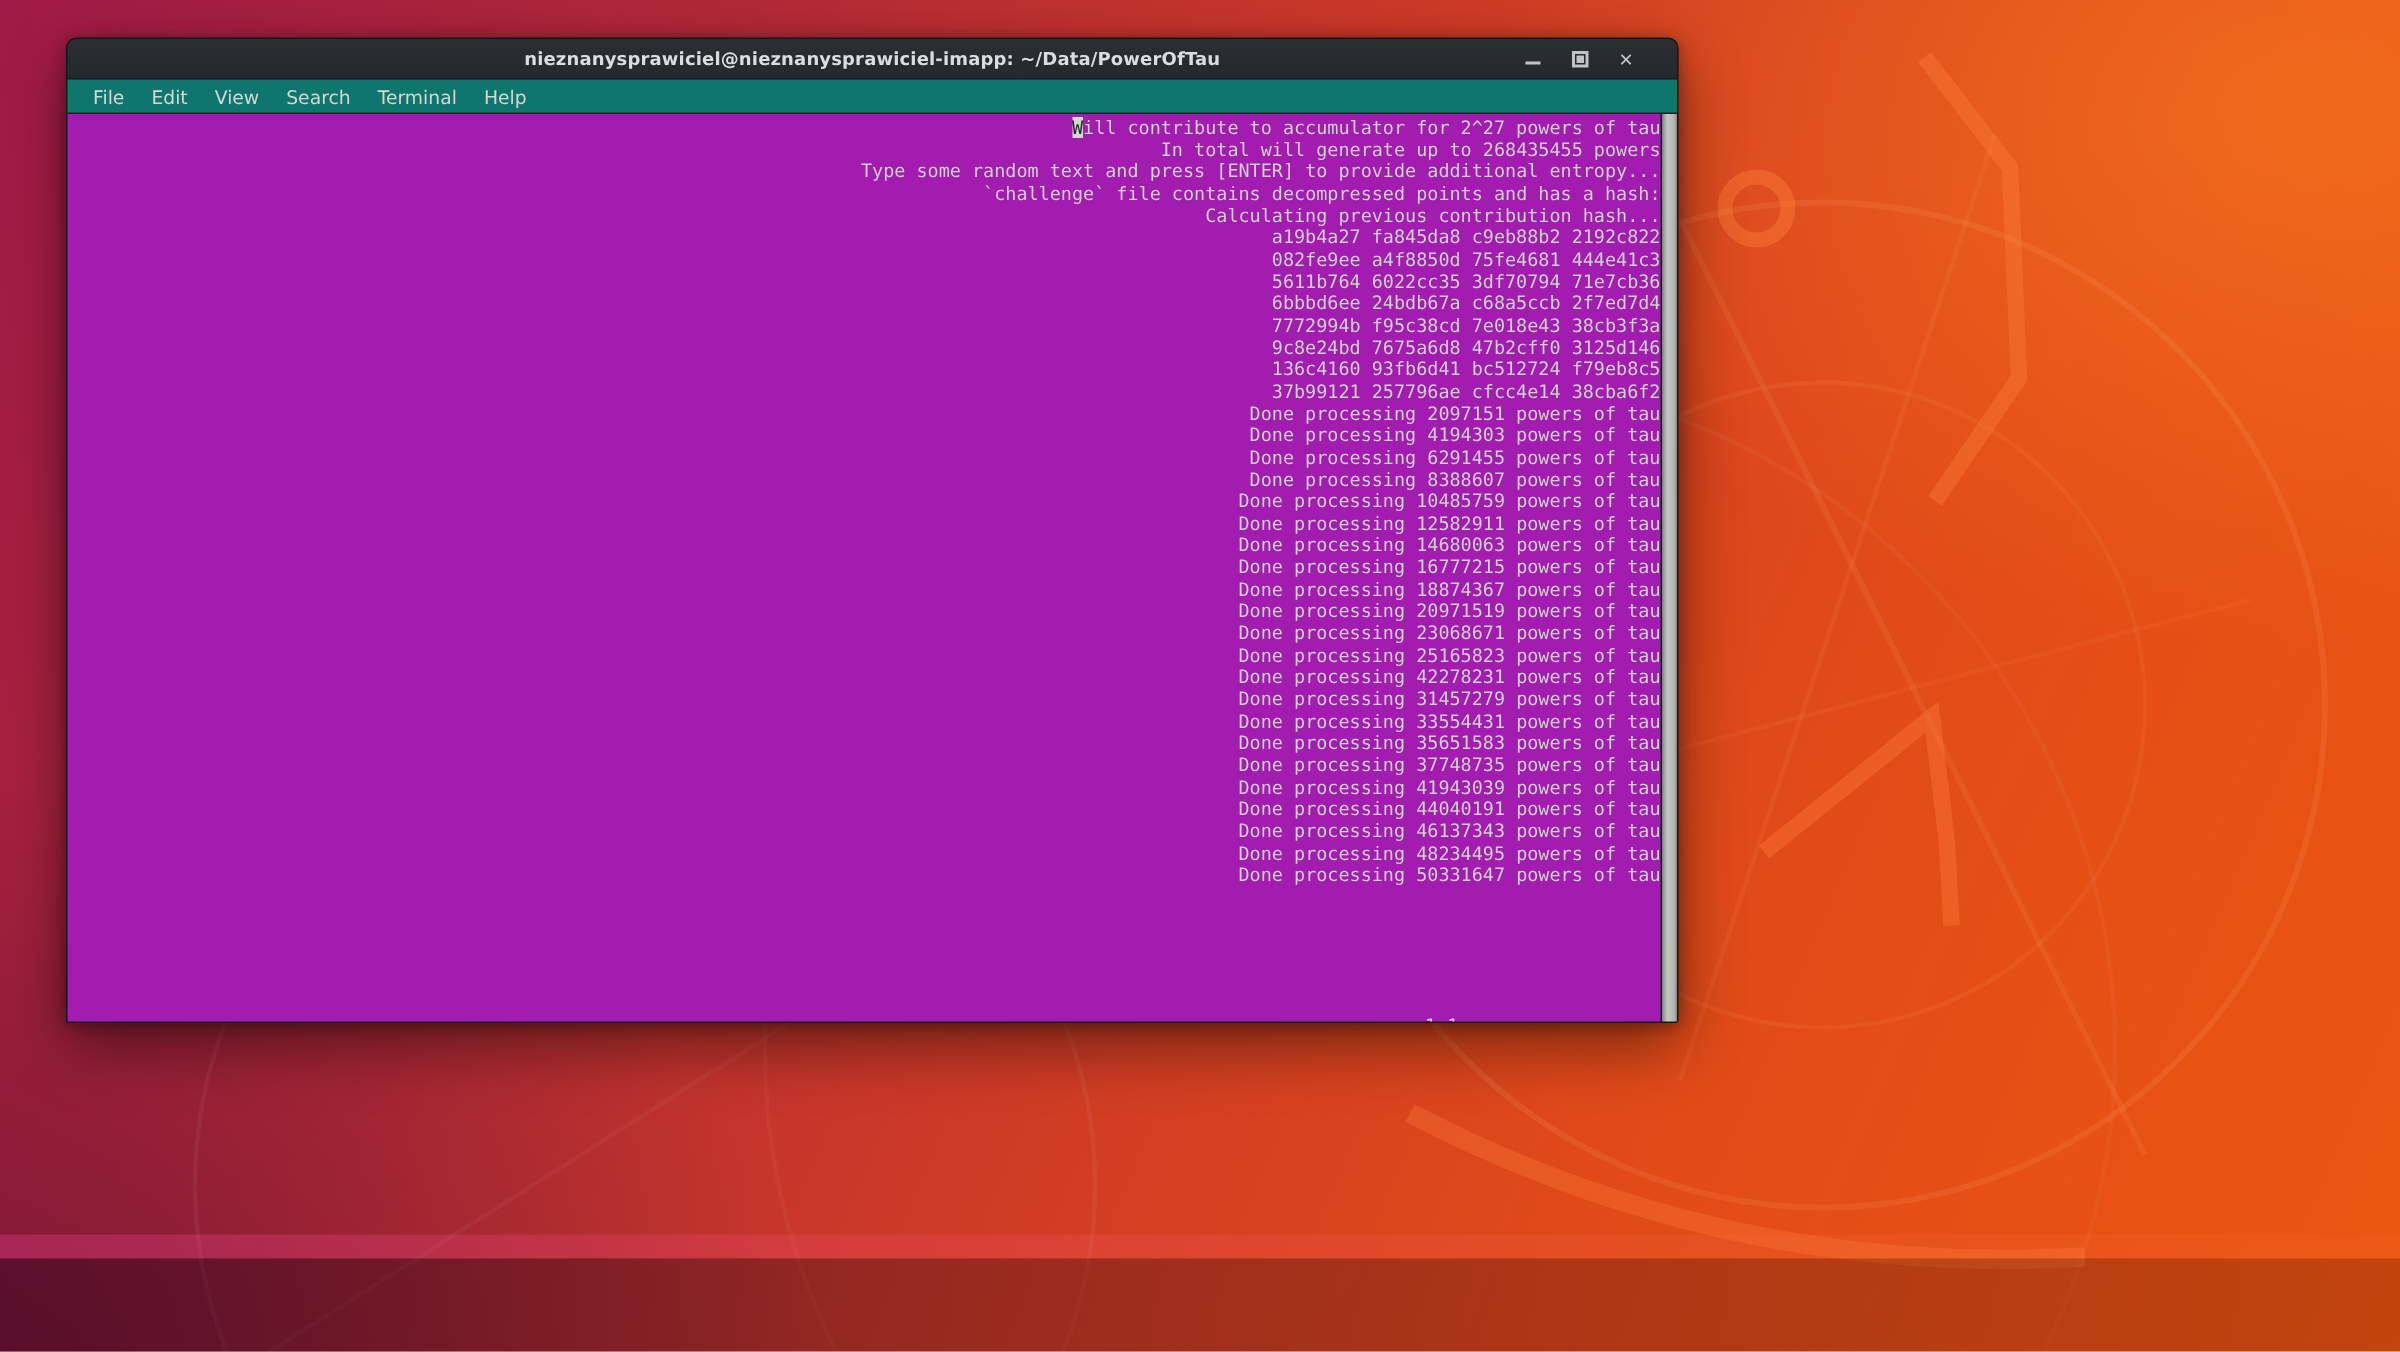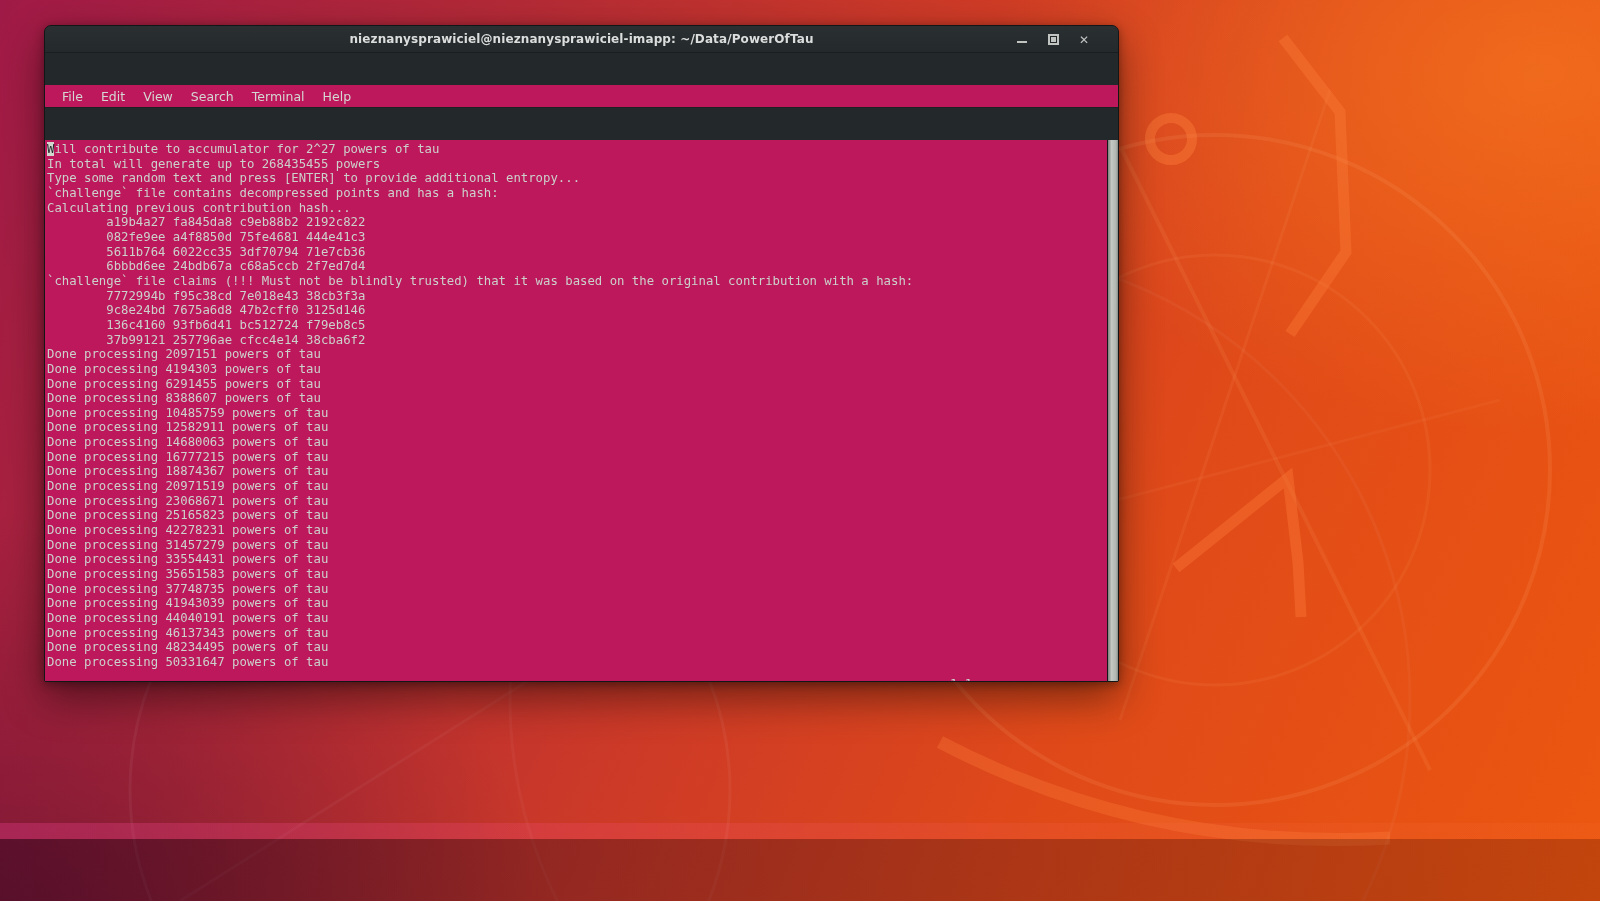--- a/index.html
+++ b/index.html
@@ -22,50 +22,50 @@
     position:absolute; left:0; top:839px; width:1600px; height:62px;
     background:linear-gradient(to right, rgba(25,0,25,0.38), rgba(70,15,5,0.25));
   }
 
   
   .window {
     position:absolute; left:44px; top:25px; width:1075px; height:657px;
     border-radius:7px 7px 2px 2px;
     box-shadow:0 16px 42px rgba(0,0,0,0.45), 0 2px 10px rgba(0,0,0,0.35);
     background:#23282b; border:1px solid #131617;
-    display:flex; flex-direction:column;gap:32px;
+    display:flex; flex-direction:column;
   }
   .titlebar {
     height:27px; flex:0 0 27px; background:linear-gradient(to bottom,#2a2f32,#24292c);
     border-radius:6px 6px 0 0; border-bottom:1px solid #1a1e20;
     display:flex; align-items:center; position:relative;
   }
   .title-text {
     position:absolute; left:0; right:0; text-align:center;
     color:#dcdedd; font-size:12px; font-weight:bold; letter-spacing:0.1px;
   }
   .win-controls {
     position:absolute; right:22px; top:0; height:27px; display:flex; align-items:center; gap:7px;
   }
   .win-btn { width:24px; height:20px; display:flex; align-items:center; justify-content:center; color:#c8c9c7; font-size:12px; }
   .glyph-min { display:block; width:10px; height:2px; background:#c2c4c2; margin-top:4px; }
   .glyph-max { display:block; width:11px; height:11px; border:2px solid #c2c4c2; background:#23282b; position:relative; }
   .glyph-max::after { content:""; position:absolute; left:1px; top:1px; width:5px; height:5px; background:#c2c4c2; }
   .glyph-close { font-size:12px; color:#c2c4c2; line-height:1; }
 
   .menubar {
-    height:23px; flex:0 0 23px; background:#be185d; border-bottom:1px solid #1c2022;
+    height:23px; flex:0 0 23px; background:#0f766e; border-bottom:1px solid #1c2022;
     display:flex; align-items:center; padding-left:8px;
   }
   .menu-item { color:#d4d7d2; font-size:12.5px; padding:2px 9px; border-radius:2px; }
 
   .term-wrap { flex:1 1 auto; display:flex; position:relative; min-height:0; }
   .term-content {
-    flex:1 1 auto; background:#be185d; padding:2px 0 0 2px; overflow:hidden; position:relative;
-    font-family:"DejaVu Sans Mono", monospace; font-size:12.3px; line-height:14.66px; color:#ccd1cb;
+    flex:1 1 auto; background:#a21caf; padding:2px 0 0 2px; overflow:hidden; position:relative;
+    font-family:"DejaVu Sans Mono", monospace; font-size:12.3px; line-height:14.66px; color:#ccd1cb;text-align:right;
   }
   .trow { white-space:pre; height:14.66px; }
   .cursor { background:#d3d7cf; color:#23282b; }
   .statusline {
     position:absolute; left:2px; right:0; bottom:4px; height:15px;
     font-family:"DejaVu Sans Mono", monospace; font-size:12.3px; color:#ccd1cb; white-space:pre;
   }
   .status-ruler { position:absolute; left:903px; }
 
   .term-scrollbar {
@@ -126,21 +126,20 @@
     <div class="term-content">
       <div class="trow"><span class="cursor">W</span>ill contribute to accumulator for 2^27 powers of tau</div>
         <div class="trow">In total will generate up to 268435455 powers</div>
         <div class="trow">Type some random text and press [ENTER] to provide additional entropy...</div>
         <div class="trow">`challenge` file contains decompressed points and has a hash:</div>
         <div class="trow">Calculating previous contribution hash...</div>
         <div class="trow">        a19b4a27 fa845da8 c9eb88b2 2192c822</div>
         <div class="trow">        082fe9ee a4f8850d 75fe4681 444e41c3</div>
         <div class="trow">        5611b764 6022cc35 3df70794 71e7cb36</div>
         <div class="trow">        6bbbd6ee 24bdb67a c68a5ccb 2f7ed7d4</div>
-        <div class="trow">`challenge` file claims (!!! Must not be blindly trusted) that it was based on the original contribution with a hash:</div>
         <div class="trow">        7772994b f95c38cd 7e018e43 38cb3f3a</div>
         <div class="trow">        9c8e24bd 7675a6d8 47b2cff0 3125d146</div>
         <div class="trow">        136c4160 93fb6d41 bc512724 f79eb8c5</div>
         <div class="trow">        37b99121 257796ae cfcc4e14 38cba6f2</div>
         <div class="trow">Done processing 2097151 powers of tau</div>
         <div class="trow">Done processing 4194303 powers of tau</div>
         <div class="trow">Done processing 6291455 powers of tau</div>
         <div class="trow">Done processing 8388607 powers of tau</div>
         <div class="trow">Done processing 10485759 powers of tau</div>
         <div class="trow">Done processing 12582911 powers of tau</div>

